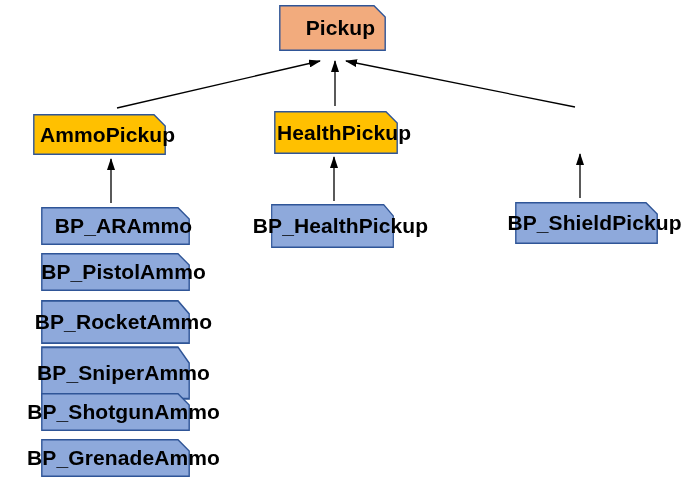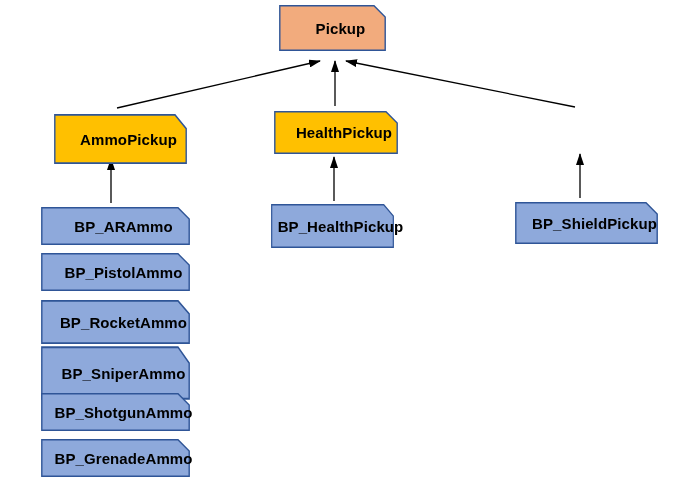--- a/index.html
+++ b/index.html
@@ -25,21 +25,21 @@
     justify-content:center;
   }
   .node svg{
     position:absolute;
     left:0;top:0;width:100%;height:100%;
     display:block;
   }
   .node .lbl{
     position:relative;
     z-index:1;
-    font-size:15px;
+    font-size:21px;
     font-weight:700;
     color:#000000;
     white-space:nowrap;
     letter-spacing:0.1px;
     margin-left:16px;
   }
 </style>
 </head>
 <body style="background: rgb(255, 255, 255);">
 
@@ -59,21 +59,21 @@
     <line class="arrow" x1="580" y1="198" x2="580" y2="154" marker-end="url(#arr)" stroke="#000000" stroke-width="1.3"></line>
   </svg>
 
   <div class="node" style="left:279px;top:5px;width:107px;height:46px">
     <svg preserveAspectRatio="none" viewBox="0 0 107 46">
         <path d="M0.8 0.8 L95 0.8 L106.2 12 L106.2 45.2 L0.8 45.2 Z" fill="#F2AB7D" stroke="#2F5597" stroke-width="1.4"></path>
       </svg>
     <span class="lbl">Pickup</span>
   </div>
 
-  <div class="node" style="left:54px;top:114px;width:133px;height:50px">
+  <div class="node" style="left:33px;top:114px;width:133px;height:41px">
     <svg preserveAspectRatio="none" viewBox="0 0 133 41">
         <path d="M0.8 0.8 L121 0.8 L132.2 12 L132.2 40.2 L0.8 40.2 Z" fill="#FFC000" stroke="#2F5597" stroke-width="1.4"></path>
       </svg>
     <span class="lbl">AmmoPickup</span>
   </div>
   <div class="node" style="left:274px;top:111px;width:124px;height:43px">
     <svg preserveAspectRatio="none" viewBox="0 0 124 43">
         <path d="M0.8 0.8 L112 0.8 L123.2 12 L123.2 42.2 L0.8 42.2 Z" fill="#FFC000" stroke="#2F5597" stroke-width="1.4"></path>
       </svg>
     <span class="lbl">HealthPickup</span>

